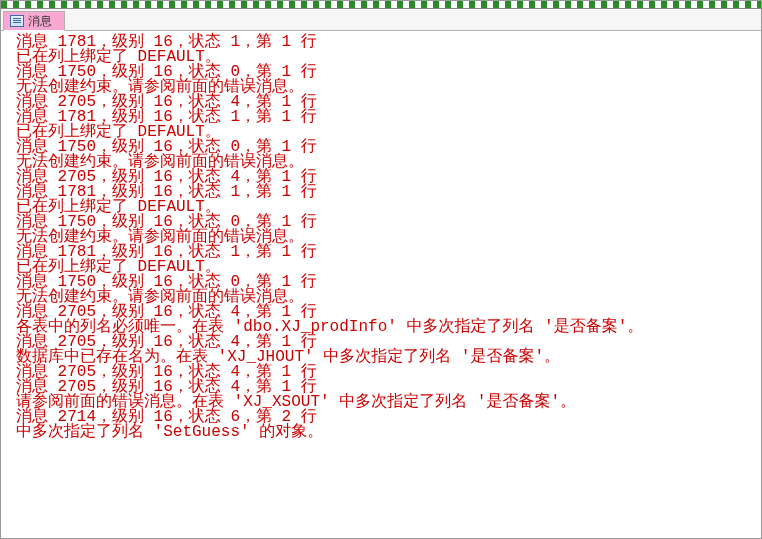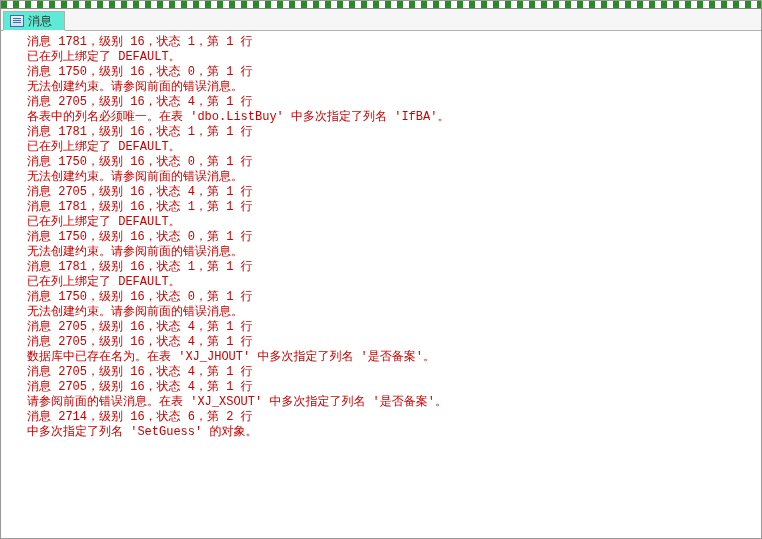--- a/index.html
+++ b/index.html
@@ -23,21 +23,21 @@
     display: flex;
     align-items: flex-end;
     padding-left: 2px;
   }
   .tab {
     display: flex;
     align-items: center;
     gap: 4px;
     height: 20px;
     padding: 0 12px 0 6px;
-    background: #5eead4;
+    background: #f9a8d4;
     border: 1px solid #b0b0b0;
     border-bottom: 1px solid #ffffff;
     margin-bottom: -1px;
     font-size: 12px;
     color: #333;
     position: relative;
   }
   .tab-icon {
     width: 14px;
     height: 12px;
@@ -50,23 +50,23 @@
     content:"";
     position:absolute;
     left:2px; top:2px; right:2px; height:1px;
     background:#3a6ea5;
     box-shadow:0 2px 0 #3a6ea5, 0 4px 0 #3a6ea5;
   }
   .messages {
     background: #ffffff;
     height: calc(539px - 8px - 22px);
     overflow-y: auto;
-    padding: 4px 26px;
+    padding: 4px 15px;
     font-family: Consolas, "Courier New", monospace;
-    font-size: 12px;
+    font-size: 16px;
     line-height: 15px;
   }
   .msg-line {
     white-space: pre;
     color: #cc0000;
   }
   
   .messages::-webkit-scrollbar { width: 16px; }
   .messages::-webkit-scrollbar-track { background:#f0f0f0; border-left:1px solid #ccc;}
   .messages::-webkit-scrollbar-thumb { background:#c8c8c8; border:1px solid #999;}
@@ -82,35 +82,35 @@
     <span>消息</span>
   </div>
 </div>
 
 <div class="messages" id="messages">
     <div class="msg-line">消息 1781，级别 16，状态 1，第 1 行</div>
     <div class="msg-line">已在列上绑定了 DEFAULT。</div>
     <div class="msg-line">消息 1750，级别 16，状态 0，第 1 行</div>
     <div class="msg-line">无法创建约束。请参阅前面的错误消息。</div>
     <div class="msg-line">消息 2705，级别 16，状态 4，第 1 行</div>
-    <div class="msg-line">各表中的列名必须唯一。在表 'dbo.ListBuy' 中多次指定了列名 'IfBA'。</div>
     <div class="msg-line">消息 1781，级别 16，状态 1，第 1 行</div>
     <div class="msg-line">已在列上绑定了 DEFAULT。</div>
     <div class="msg-line">消息 1750，级别 16，状态 0，第 1 行</div>
     <div class="msg-line">无法创建约束。请参阅前面的错误消息。</div>
     <div class="msg-line">消息 2705，级别 16，状态 4，第 1 行</div>
     <div class="msg-line">消息 1781，级别 16，状态 1，第 1 行</div>
     <div class="msg-line">已在列上绑定了 DEFAULT。</div>
     <div class="msg-line">消息 1750，级别 16，状态 0，第 1 行</div>
     <div class="msg-line">无法创建约束。请参阅前面的错误消息。</div>
     <div class="msg-line">消息 1781，级别 16，状态 1，第 1 行</div>
     <div class="msg-line">已在列上绑定了 DEFAULT。</div>
     <div class="msg-line">消息 1750，级别 16，状态 0，第 1 行</div>
     <div class="msg-line">无法创建约束。请参阅前面的错误消息。</div>
     <div class="msg-line">消息 2705，级别 16，状态 4，第 1 行</div>
+    <div class="msg-line">各表中的列名必须唯一。在表 'dbo.XJ_prodInfo' 中多次指定了列名 '是否备案'。</div>
     <div class="msg-line">消息 2705，级别 16，状态 4，第 1 行</div>
     <div class="msg-line">数据库中已存在名为。在表 'XJ_JHOUT' 中多次指定了列名 '是否备案'。</div>
     <div class="msg-line">消息 2705，级别 16，状态 4，第 1 行</div>
     <div class="msg-line">消息 2705，级别 16，状态 4，第 1 行</div>
     <div class="msg-line">请参阅前面的错误消息。在表 'XJ_XSOUT' 中多次指定了列名 '是否备案'。</div>
     <div class="msg-line">消息 2714，级别 16，状态 6，第 2 行</div>
     <div class="msg-line">中多次指定了列名 'SetGuess' 的对象。</div>
   </div>
 
 </body></html>

